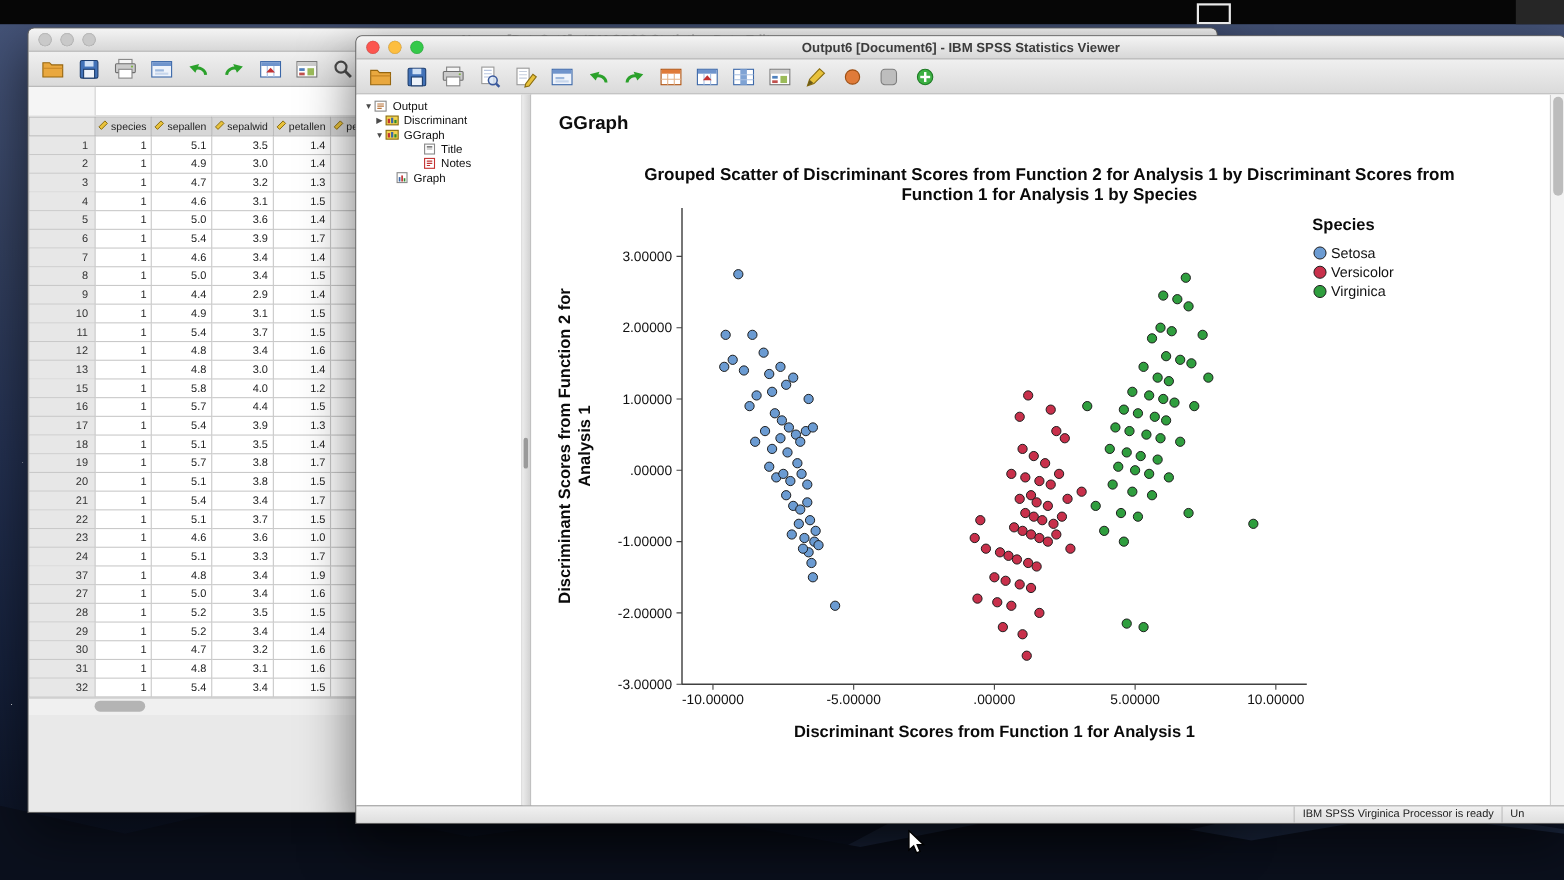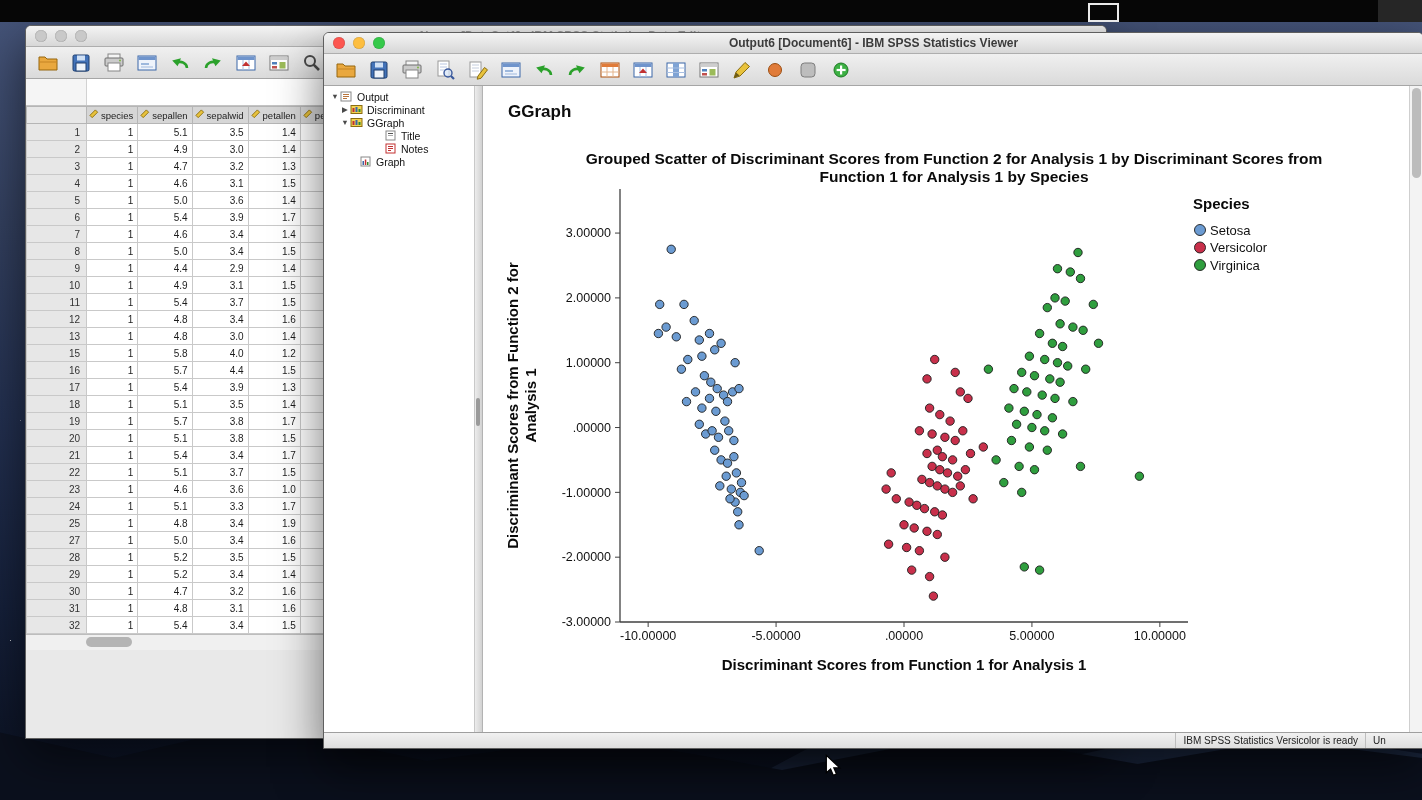--- a/index.html
+++ b/index.html
@@ -415,21 +415,21 @@
           </tr>
           <tr>
             <th class="rownum">24</th>
             <td>1</td>
             <td>5.1</td>
             <td>3.3</td>
             <td>1.7</td>
             <td></td>
           </tr>
           <tr>
-            <th class="rownum">25</th>
+            <th class="rownum">37</th>
             <td>1</td>
             <td>4.8</td>
             <td>3.4</td>
             <td>1.9</td>
             <td></td>
           </tr>
           <tr>
             <th class="rownum">27</th>
             <td>1</td>
             <td>5.0</td>
@@ -872,20 +872,20 @@
           <circle cx="556.6" cy="484.1" r="4.2" fill="#2f9e3e" stroke="#1c1c1c" stroke-width="0.9"></circle>
           <circle cx="505.4" cy="283.2" r="4.2" fill="#2f9e3e" stroke="#1c1c1c" stroke-width="0.9"></circle>
         </svg>
       <div class="vscroll">
         <div class="vthumb"></div>
       </div>
     </div>
   </div>
   <div class="statusbar">
     <div class="status-sec flex1"></div>
-    <div class="status-sec">IBM SPSS Statistics Versicolor is ready</div>
+    <div class="status-sec">IBM SPSS Virginica Processor is ready</div>
     <div class="status-sec srt">Un</div>
   </div>
 </div>
 
 <svg class="cursor" width="18" height="24" viewBox="0 0 12 18">
   <path d="M1 1 L1 14 L4.2 11.2 L6.2 16 L8.6 15 L6.6 10.4 L11 10.4 Z" fill="#fff" stroke="#000" stroke-width="0.9"></path>
 </svg>
 
 </body></html>

